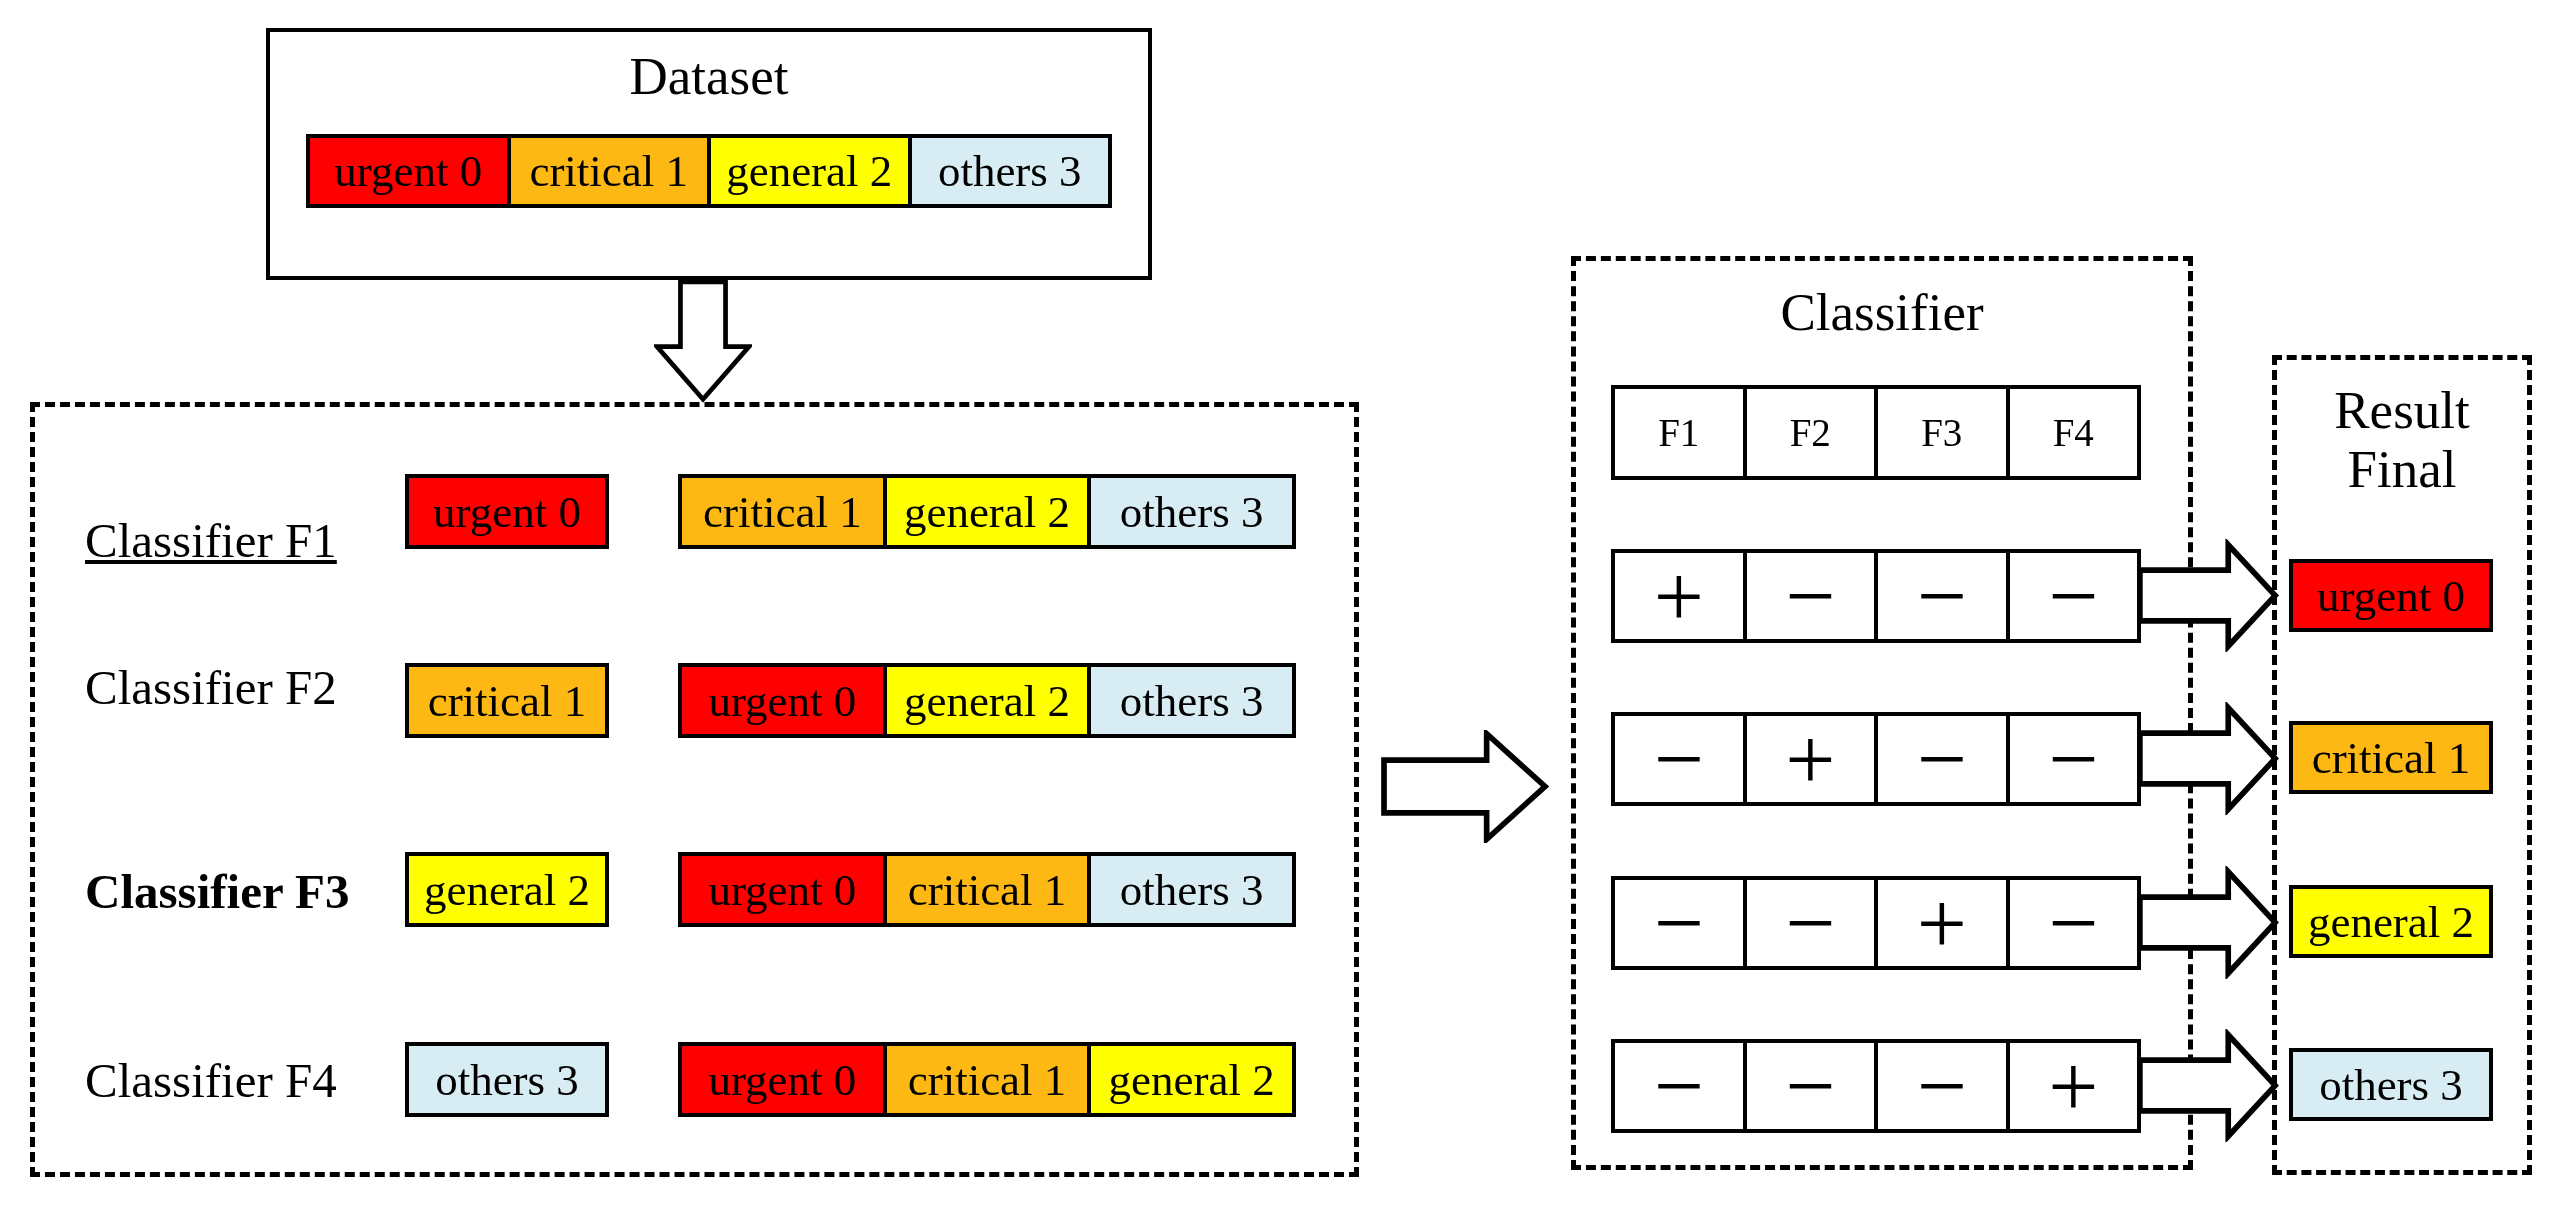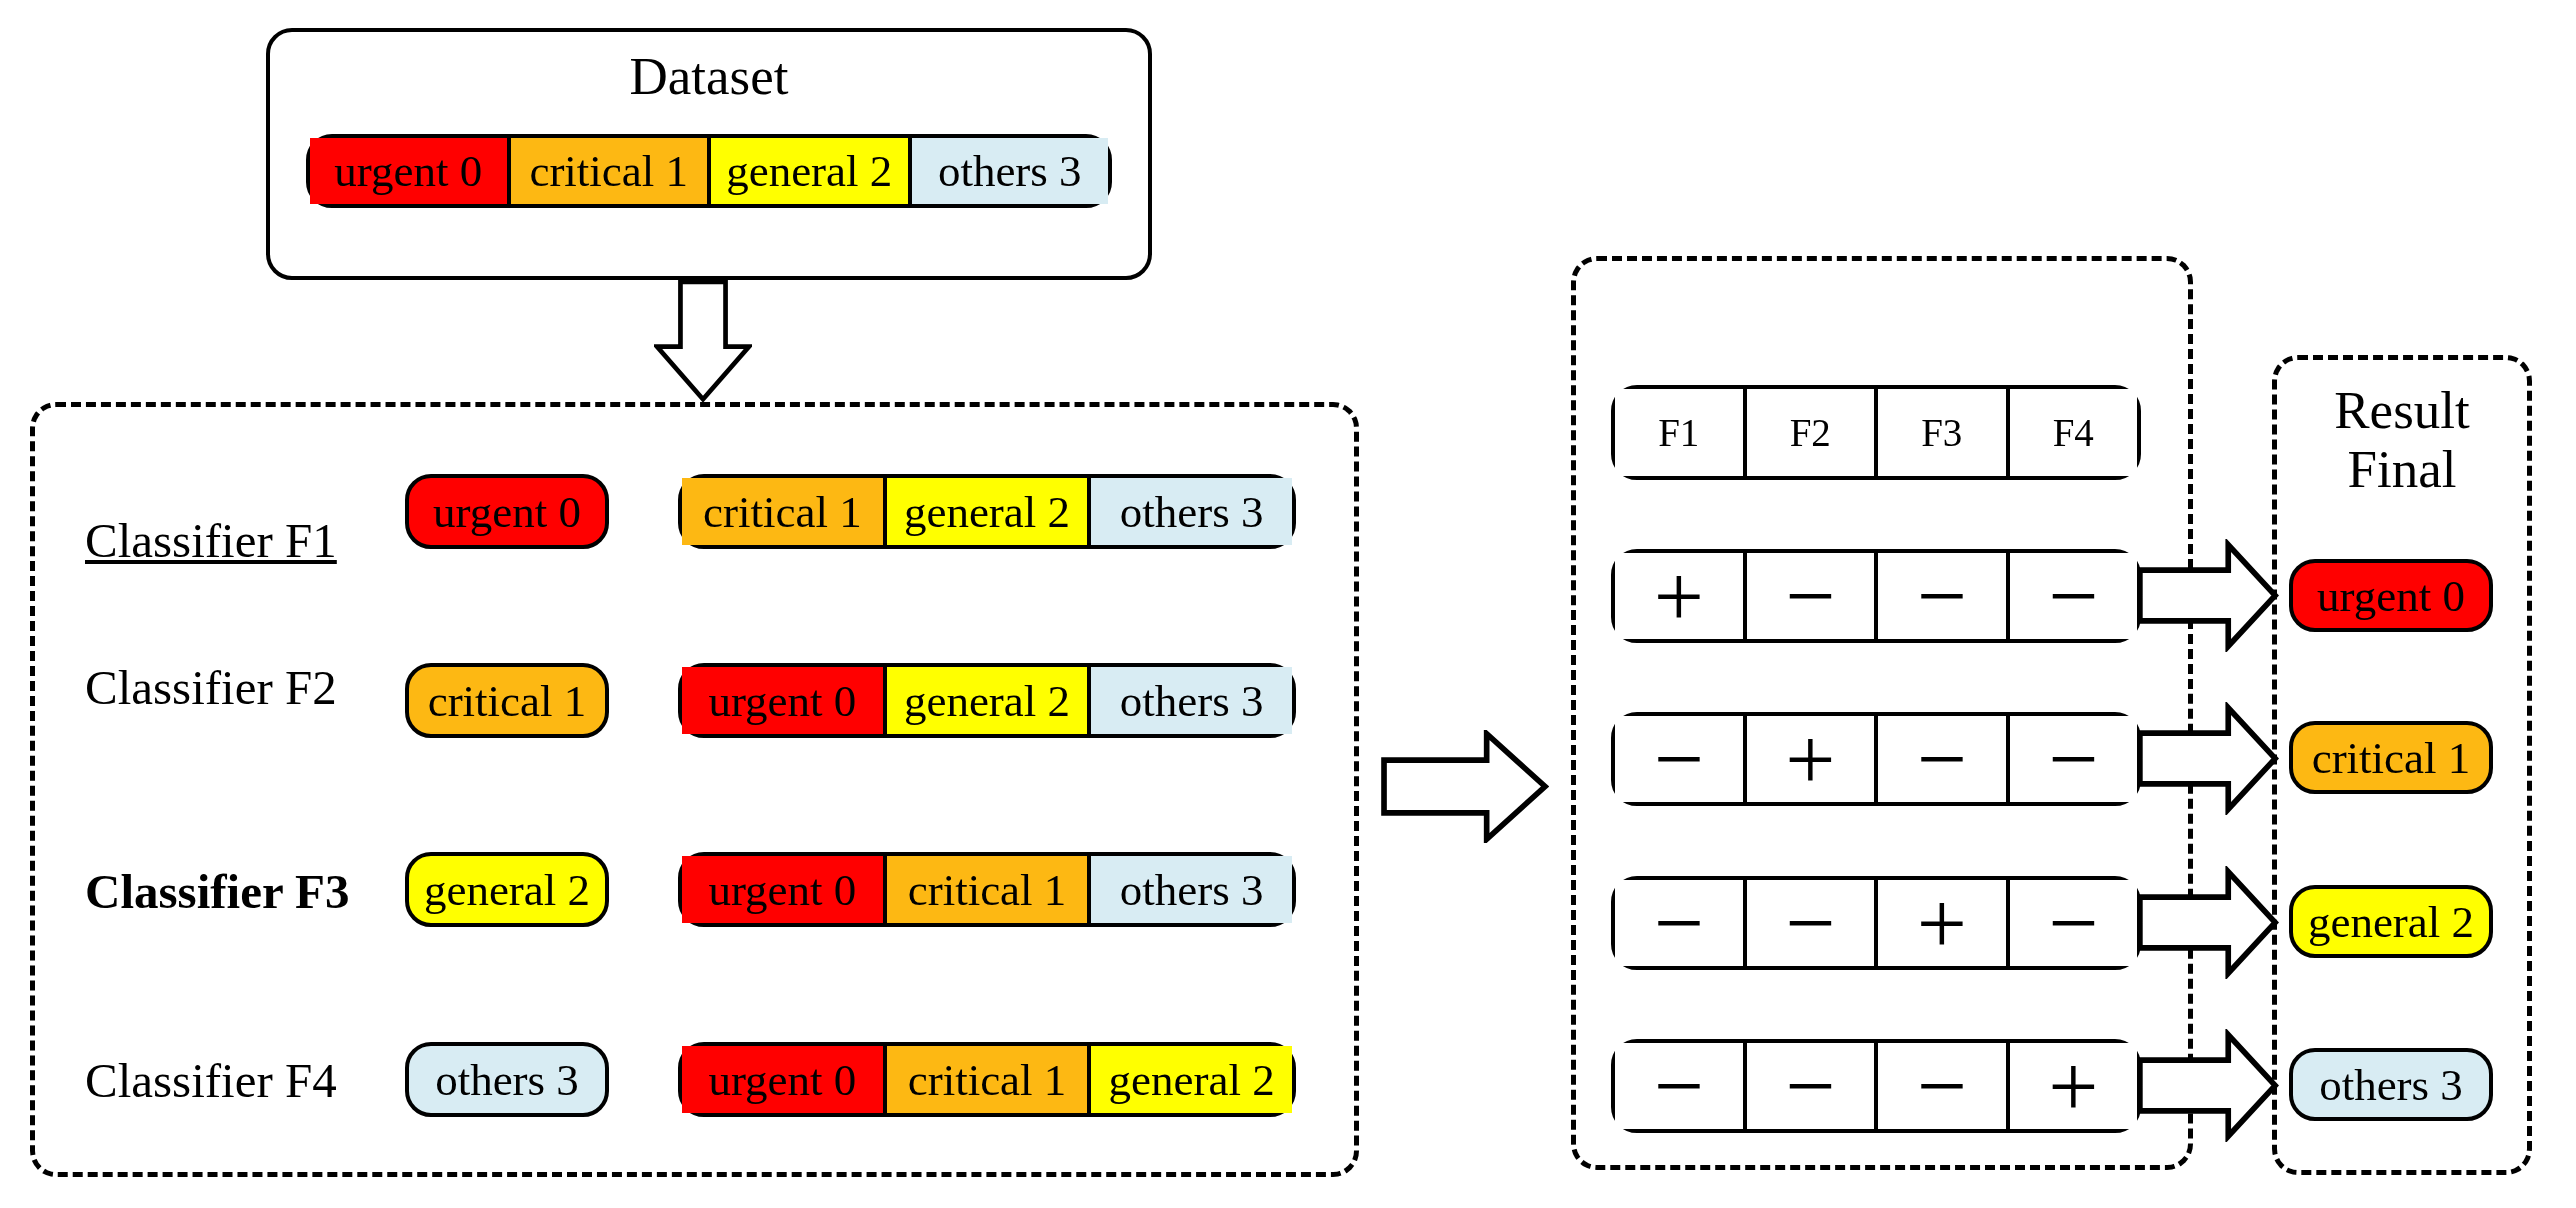--- a/index.html
+++ b/index.html
@@ -1,21 +1,21 @@
 <!DOCTYPE html>
 <html style="font-size:15px"><head>
 <meta charset="utf-8">
 <style>
   html,body { margin:0; padding:0; background:#ffffff; }
   #canvas {
     position:relative; width:2576px; height:1208px; background:#ffffff;
     font-family:"Liberation Serif","DejaVu Serif",serif; color:#000;
     overflow:hidden;
   }
-  .abs { position:absolute; box-sizing:border-box;border-radius:26px; }
+  .abs { position:absolute; box-sizing:border-box; }
   .solidbox { border:4.7px solid #000; background:#fff; }
   .dashedbox { border:5.7px dashed #000; background:transparent; }
   .title { text-align:center; font-size:53px; line-height:1.12; white-space:nowrap; }
   .rowlabel { font-size:49px; white-space:nowrap; }
   
   .cbar { display:flex; border:4.7px solid #000; box-sizing:border-box; }
   .cbar .seg {
     flex:1; border-left:4.7px solid #000; display:flex; align-items:center;
     justify-content:center; font-size:45px; white-space:nowrap; box-sizing:border-box;
   }
@@ -90,20 +90,21 @@
     <div class="seg" style="background-color: rgb(255, 255, 0);">general 2</div>
   </div>
 
   <div class="abs" style="left:1381px; top:730px; width:168px; height:113px;">
     <svg width="168" height="113" viewBox="0 0 178 120">
       <polygon points="3,32 112,32 112,4 174,60 112,116 112,88 3,88" fill="#ffffff" stroke="#000000" stroke-width="6"></polygon>
     </svg>
   </div>
 
   <div class="abs dashedbox" style="left:1571px; top:256px; width:622px; height:914px;"></div>
+  <div class="abs title" style="left:1571px; width:622px; top:283px;">Classifier</div>
 
   <div class="abs grid4" style="left:1611px; top:385px; width:530px; height:95px;">
     <div class="cell">
         <span class="hdr-cell-text">F1</span>
       </div>
     <div class="cell">
         <span class="hdr-cell-text">F2</span>
       </div>
     <div class="cell">
         <span class="hdr-cell-text">F3</span>

